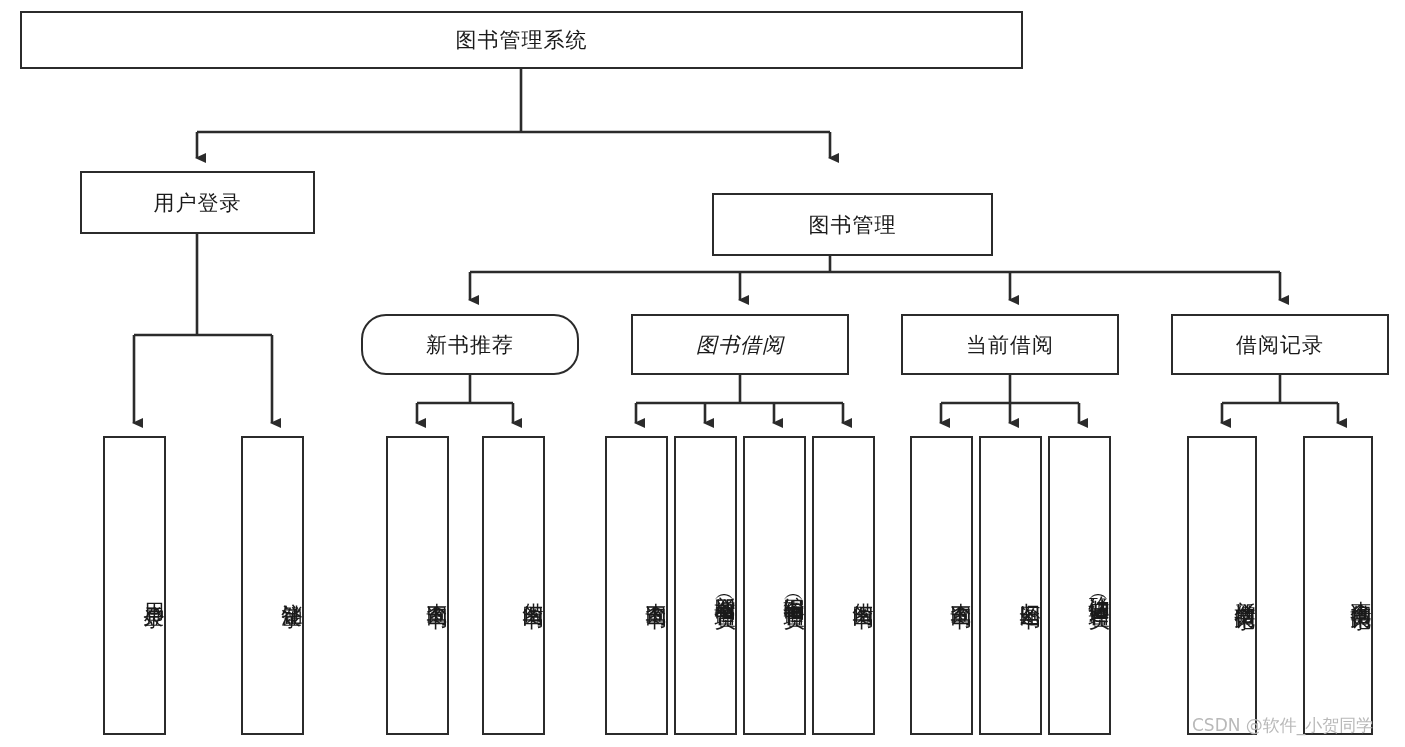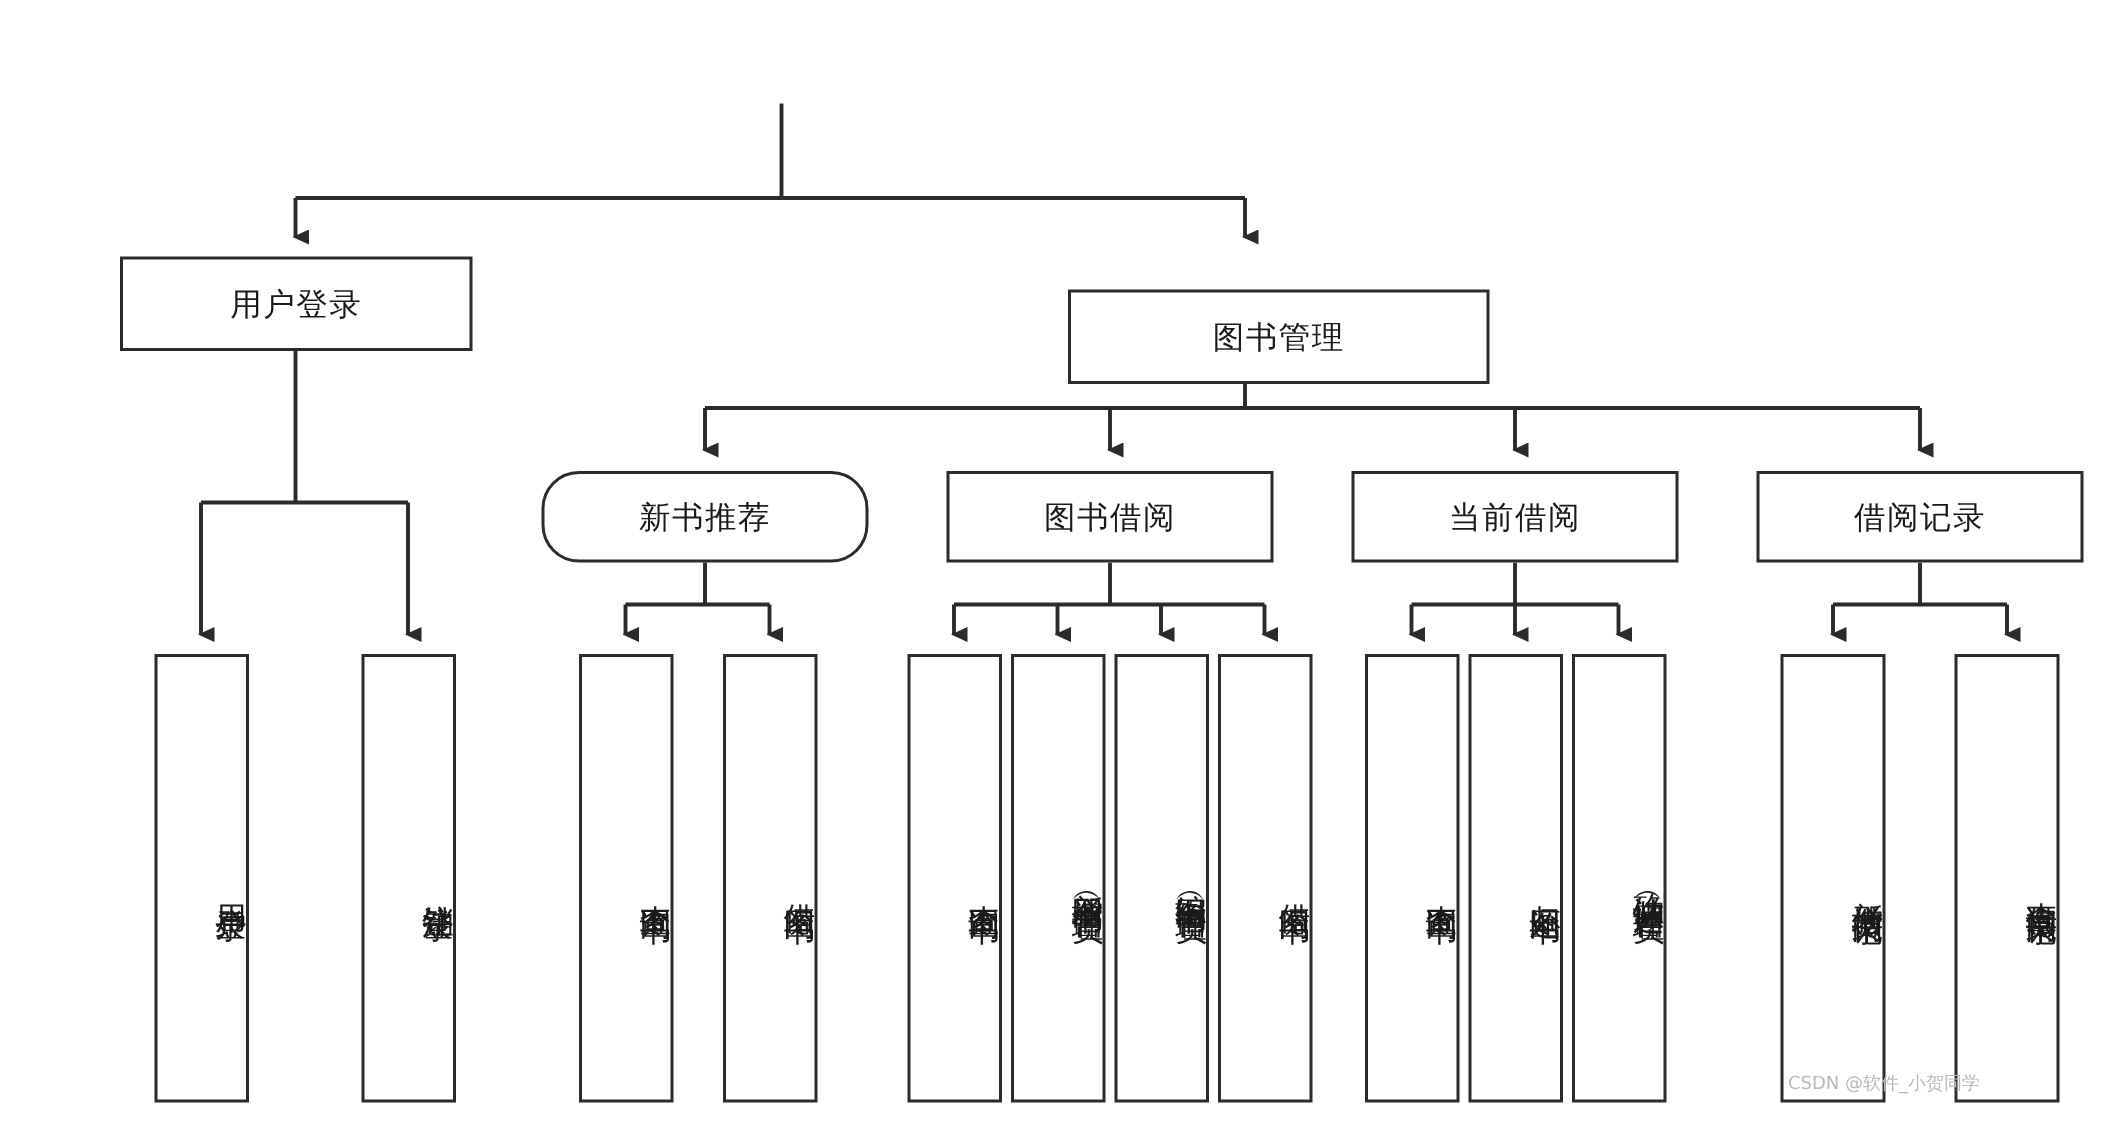--- a/index.html
+++ b/index.html
@@ -44,21 +44,21 @@
   .node.v.tall {
     padding-top: 4px;
   }
   .node.v .vtxt {
     writing-mode: vertical-rl;
     text-orientation: upright;
     display: block;
   }
   .wm {
     position: absolute;
-    font-size: 12px;
+    font-size: 17px;
     color: #b9b9b9;
     white-space: nowrap;
     pointer-events: none;
   }
   svg.edges {
     position: absolute;
     left: 0;
     top: 0;
     width: 1405px;
     height: 747px;
@@ -113,32 +113,35 @@
       <path d="M1010,403 L1010,423" marker-end="url(#ah)"></path>
       <path d="M1079,403 L1079,423" marker-end="url(#ah)"></path>
 
       <path d="M1280,375 L1280,403"></path>
       <path d="M1222,403 L1338,403"></path>
       <path d="M1222,403 L1222,423" marker-end="url(#ah)"></path>
       <path d="M1338,403 L1338,423" marker-end="url(#ah)"></path>
     </g>
   </svg>
 
+  <div class="node h" style="left:20px; top:11px; width:1003px; height:58px;">
+    <span>图书管理系统</span>
+  </div>
 
   <div class="node h" style="left:80px; top:171px; width:235px; height:63px;">
     <span>用户登录</span>
   </div>
   <div class="node h" style="left:712px; top:171px; width:281px; height:63px;margin-top:22px;">
     <span>图书管理</span>
   </div>
 
   <div class="node h" style="left:361px; top:314px; width:218px; height:61px;border-radius:25px;">
     <span>新书推荐</span>
   </div>
-  <div class="node h" style="left:631px; top:314px; width:218px; height:61px;">
+  <div class="node h" style="left:631px; top:314px; width:218px; height:61px;font-style:italic;">
     <span>图书借阅</span>
   </div>
   <div class="node h" style="left:1171px; top:314px; width:218px; height:61px;">
     <span>借阅记录</span>
   </div>
   <div class="node h" style="left:901px; top:314px; width:218px; height:61px;">
     <span>当前借阅</span>
   </div>
 
   <div class="node v" style="left:103px; top:436px; width:63px; height:299px;">

